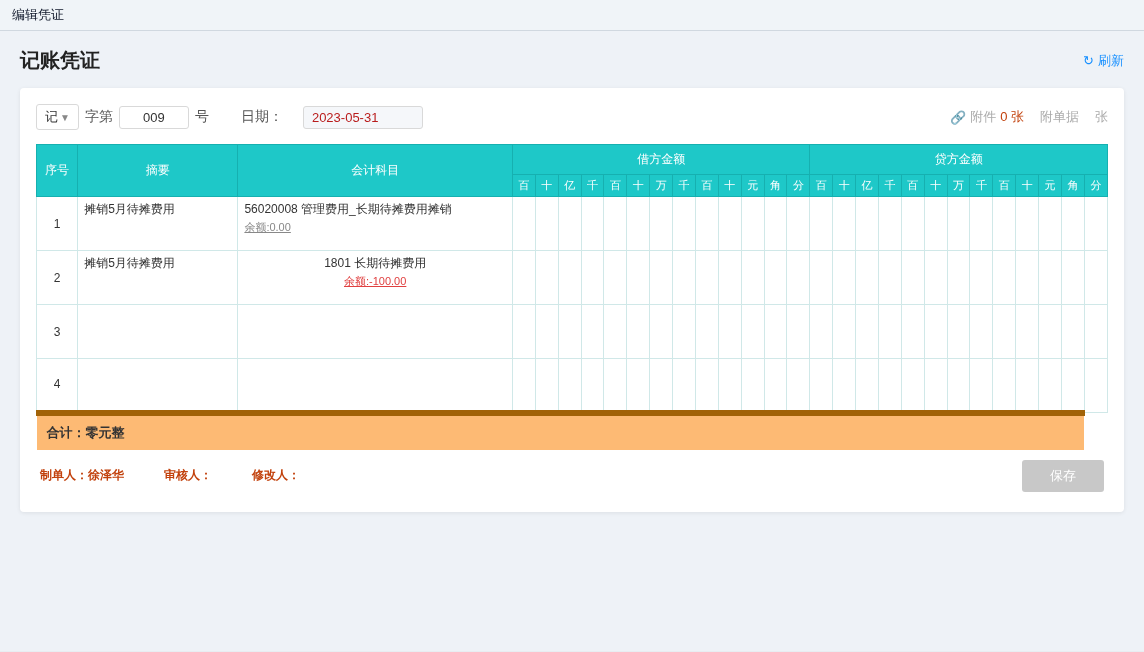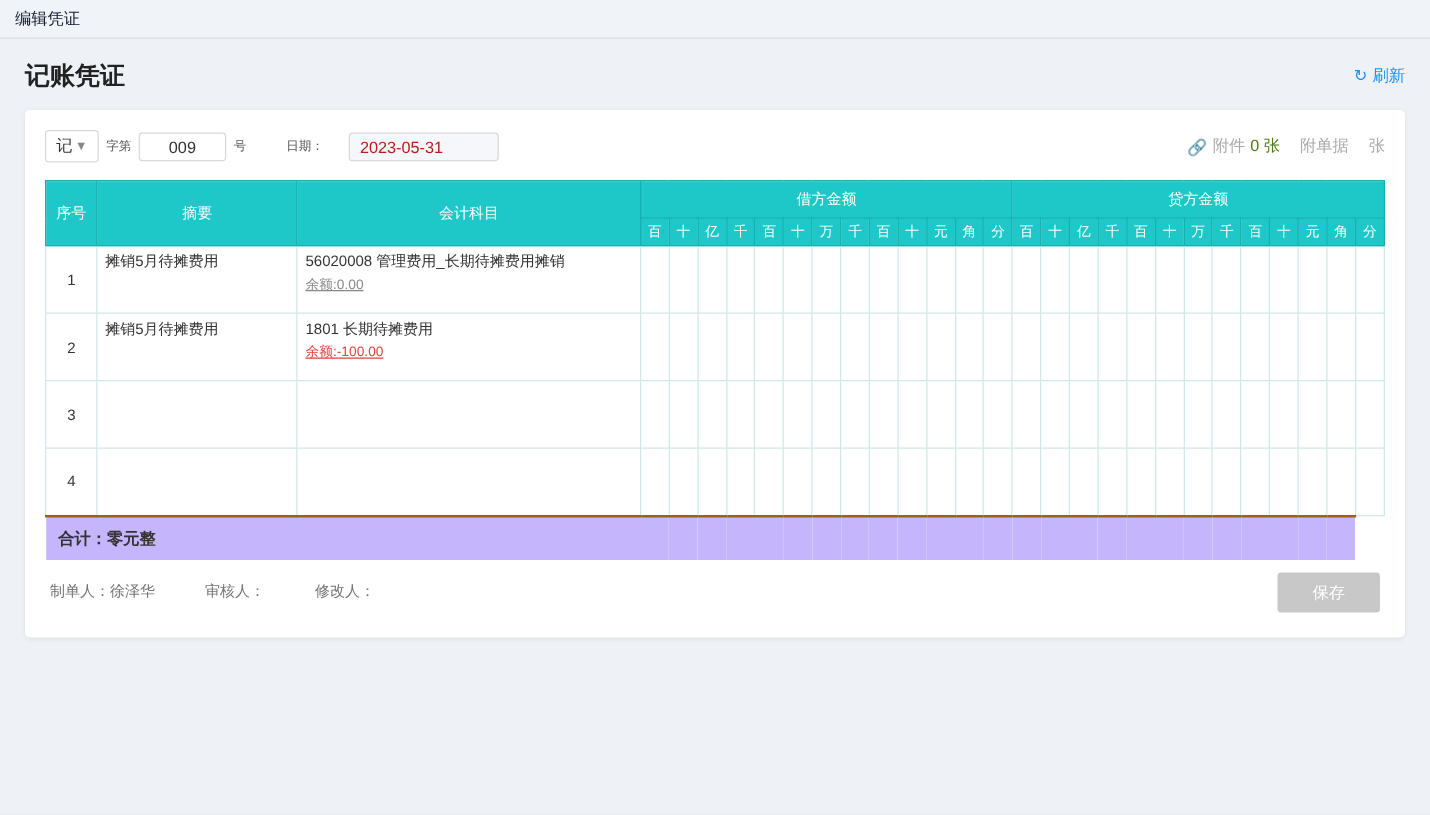--- a/index.html
+++ b/index.html
@@ -55,21 +55,21 @@
       margin-bottom: 14px;
       flex-wrap: wrap;
     }
     .form-group {
       display: flex;
       align-items: center;
       gap: 6px;
     }
     .form-label {
       color: #555;
-      font-size: 10px;
+      font-size: 14px;
     }
     .voucher-type-select {
       display: flex;
       align-items: center;
       gap: 2px;
       border: 1px solid #d9d9d9;
       border-radius: 3px;
       padding: 3px 8px;
       cursor: pointer;
       background: #fff;
@@ -105,21 +105,21 @@
       font-size: 13px;
     }
     .attachment-link {
       display: flex;
       align-items: center;
       gap: 4px;
       color: #aaa;
       cursor: pointer;
     }
     .attachment-count {
-      color: #4d7c0f;
+      color: #c2410c;
     }
     .single-invoice {
       color: #aaa;
       cursor: pointer;
     }
     .invoice-count {
       color: #aaa;
     }
 
     
@@ -172,37 +172,37 @@
     .balance-text {
       color: #888;
       font-size: 11px;
       margin-top: 2px;
       text-decoration: underline;
     }
     .balance-negative {
       color: #e04040;
     }
     .summary-row td {
-      background: #c4b5fd;
-      border-top: 2px solid #a16207;
+      background: #fdba74;
+      border-top: 6px solid #a16207;
     }
     .total-label {
       font-weight: bold;
       font-size: 13px;
       padding: 8px 10px;
     }
     .footer-row {
       display: flex;
       align-items: center;
       gap: 40px;
       padding: 10px 4px 4px;
       color: #aaa;
       font-size: 12px;
     }
-    .footer-row span { color: #737373; }
+    .footer-row span { color: #c2410c; font-weight: bold; }
     .save-btn {
       margin-left: auto;
       background: #c8c8c8;
       color: #fff;
       border: none;
       border-radius: 3px;
       padding: 7px 28px;
       font-size: 13px;
       cursor: not-allowed;
     }
@@ -326,21 +326,21 @@
               <td class="amount-cell"></td>
               <td class="amount-cell"></td>
               <td class="amount-cell"></td>
               <td class="amount-cell"></td>
               <td class="amount-cell"></td>
               <td class="amount-cell"></td>
             </tr>
             <tr>
               <td class="row-index" style="text-align: center; vertical-align: middle;">2</td>
               <td style="vertical-align: top; padding: 4px 6px; height: 54px;">摊销5月待摊费用</td>
-              <td style="vertical-align: top; padding: 4px 6px;">
+              <td style="vertical-align: top; padding: 4px 6px; text-align: center;">
                 <div>1801 长期待摊费用</div>
                 <div class="balance-text balance-negative">余额:-100.00</div>
               </td>
               <td class="amount-cell"></td>
               <td class="amount-cell"></td>
               <td class="amount-cell"></td>
               <td class="amount-cell"></td>
               <td class="amount-cell"></td>
               <td class="amount-cell"></td>
               <td class="amount-cell"></td>

